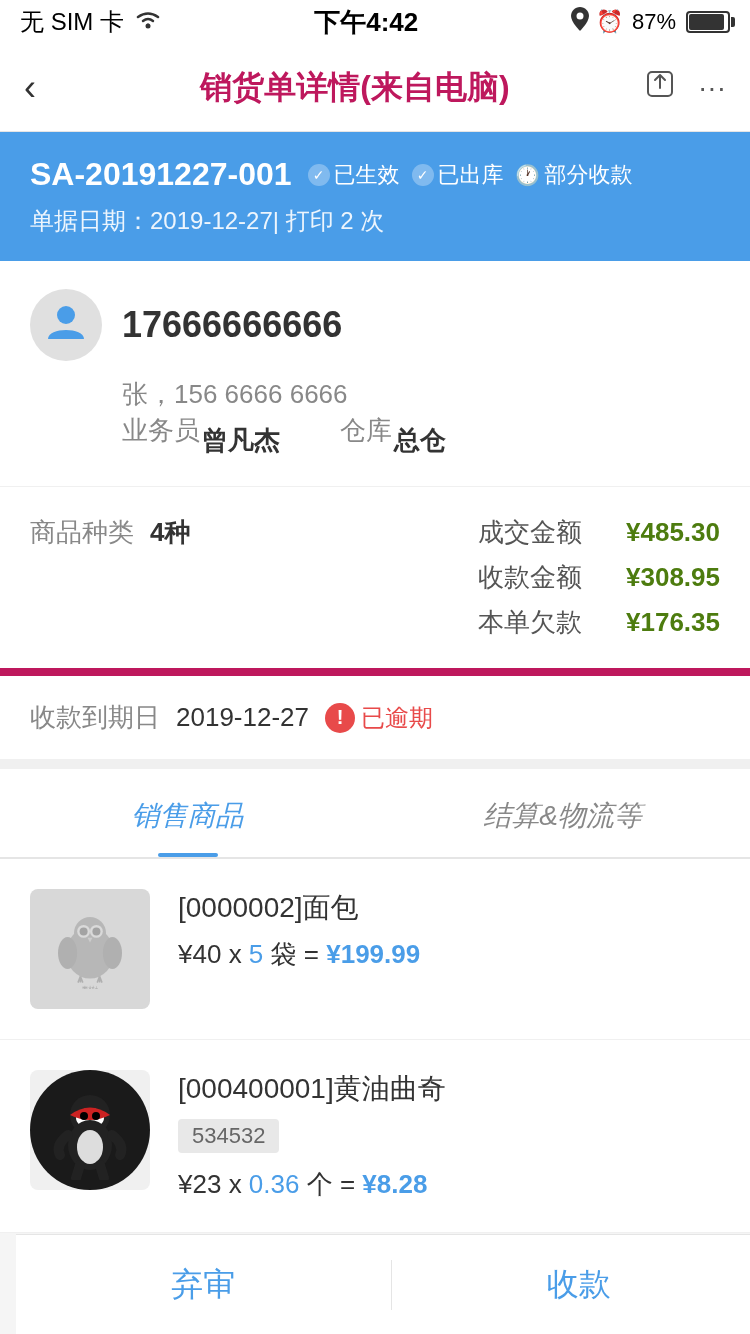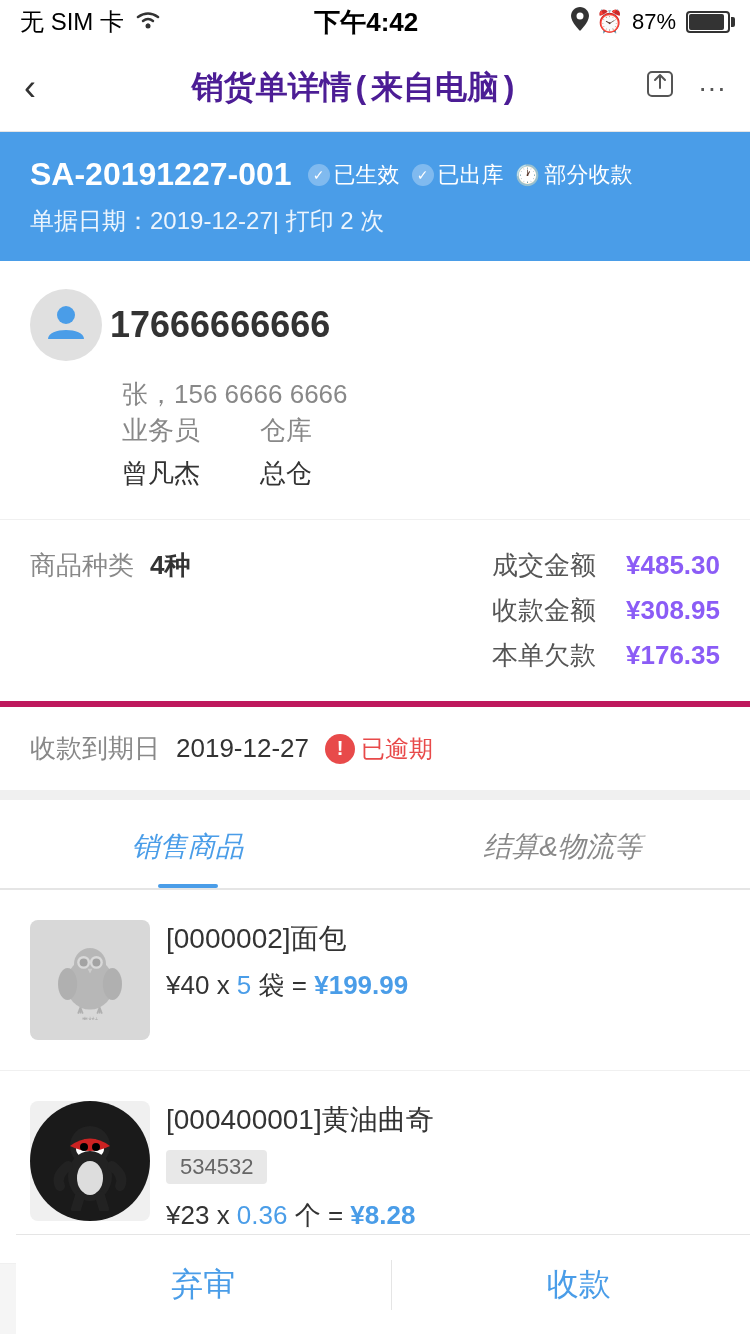--- a/index.html
+++ b/index.html
@@ -69,24 +69,23 @@
     }
     .nav-back {
       font-size: 36px;
       color: #333;
       cursor: pointer;
       width: 60px;
     }
     .nav-title {
       font-size: 32px;
       font-weight: 600;
-      color: #4c1d95;
+      color: #be185d;
       flex: 1;
       text-align: center;
-      font-family: Liberation Mono, monospace;
     }
     .nav-right {
       display: flex;
       align-items: center;
       gap: 24px;
       width: 100px;
       justify-content: flex-end;
     }
     .nav-icon {
       font-size: 28px;
@@ -149,21 +148,21 @@
 
     
     .customer-section {
       background: #fff;
       padding: 28px 30px;
       border-bottom: 1px solid #f0f0f0;
     }
     .customer-row {
       display: flex;
       align-items: center;
-      gap: 8px;
+      gap: 20px;
       margin-bottom: 16px;
     }
     .customer-avatar {
       width: 72px;
       height: 72px;
       border-radius: 50%;
       background: #e0e0e0;
       display: flex;
       align-items: center;
       justify-content: center;
@@ -187,58 +186,57 @@
     .customer-meta {
       display: flex;
       align-items: center;
       gap: 60px;
       padding-left: 92px;
       font-size: 26px;
       color: #555;
     }
     .meta-item {
       display: flex;
-      gap: 8px;
-      flex-direction: column;
+      gap: 2px;
     }
     .meta-label { color: #888; }
-    .meta-value { color: #333; font-weight: 400; }
+    .meta-value { color: #333; font-weight: 700; margin-top: 10px; }
 
     
     .stats-section {
       background: #fff;
       padding: 28px 30px;
       display: flex;
       justify-content: space-between;
       align-items: flex-start;
-      border-bottom: 6px solid #be185d;
+      border-bottom: 8px solid #be185d;
     }
     .stats-left {
       display: flex;
       align-items: center;
       gap: 16px;
       font-size: 26px;
       color: #555;
     }
     .stats-label { color: #888; }
     .stats-value { color: #333; font-weight: 600; }
     .stats-right {
       display: flex;
       flex-direction: column;
       gap: 10px;
       align-items: flex-end;
     }
     .stat-row {
       display: flex;
-      gap: 4px;
+      gap: 18px;
       align-items: center;
       font-size: 26px;
     }
     .stat-row-label { color: #555; }
-    .stat-row-value { color: #8b5cf6; font-weight: 600; min-width: 120px; text-align: right; }
+    .stat-row-value { color: #4d7c0f; font-weight: 600; min-width: 120px; text-align: right; }
 
     
     .due-section {
       background: #fff;
       padding: 24px 30px;
       display: flex;
       align-items: center;
       gap: 16px;
       font-size: 26px;
       color: #555;
@@ -299,21 +297,21 @@
 
     
     .products-section {
       background: #fff;
     }
 
     .product-item {
       display: flex;
       align-items: flex-start;
       padding: 30px;
-      gap: 16px;
+      gap: 28px;
       border-bottom: 1px solid #f0f0f0;
     }
     .product-thumb {
       width: 120px;
       height: 120px;
       border-radius: 8px;
       background: #f0f0f0;
       flex-shrink: 0;
       overflow: hidden;
       display: flex;

